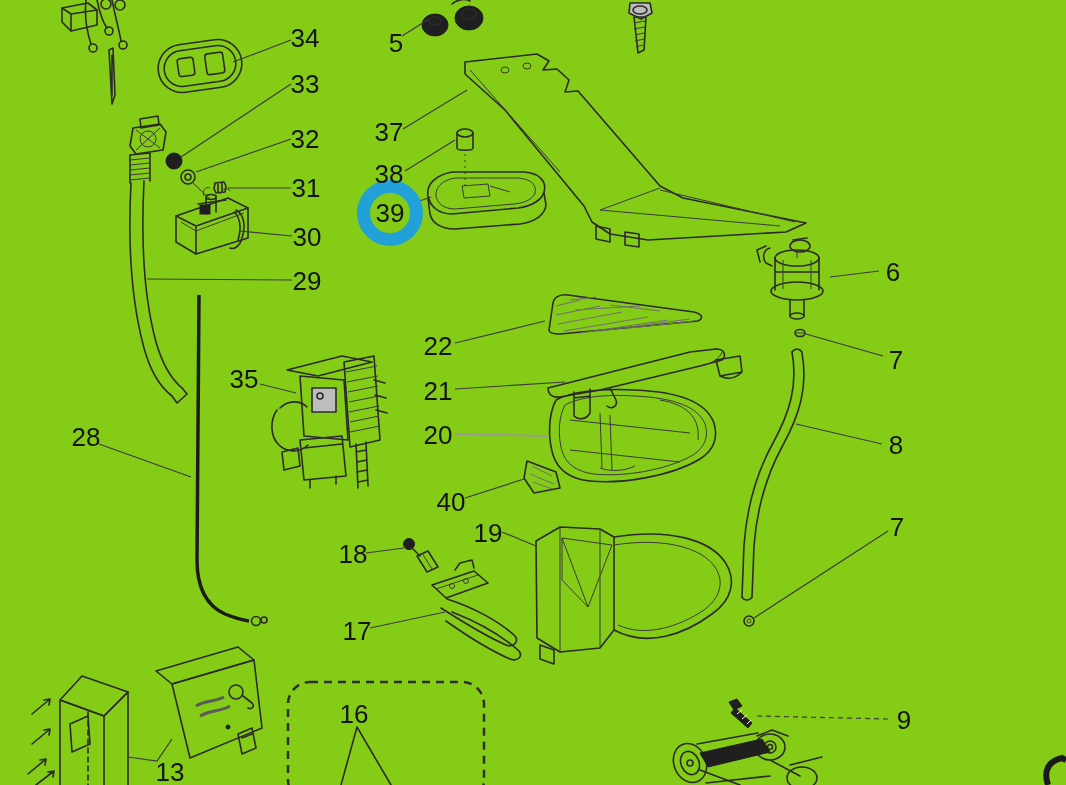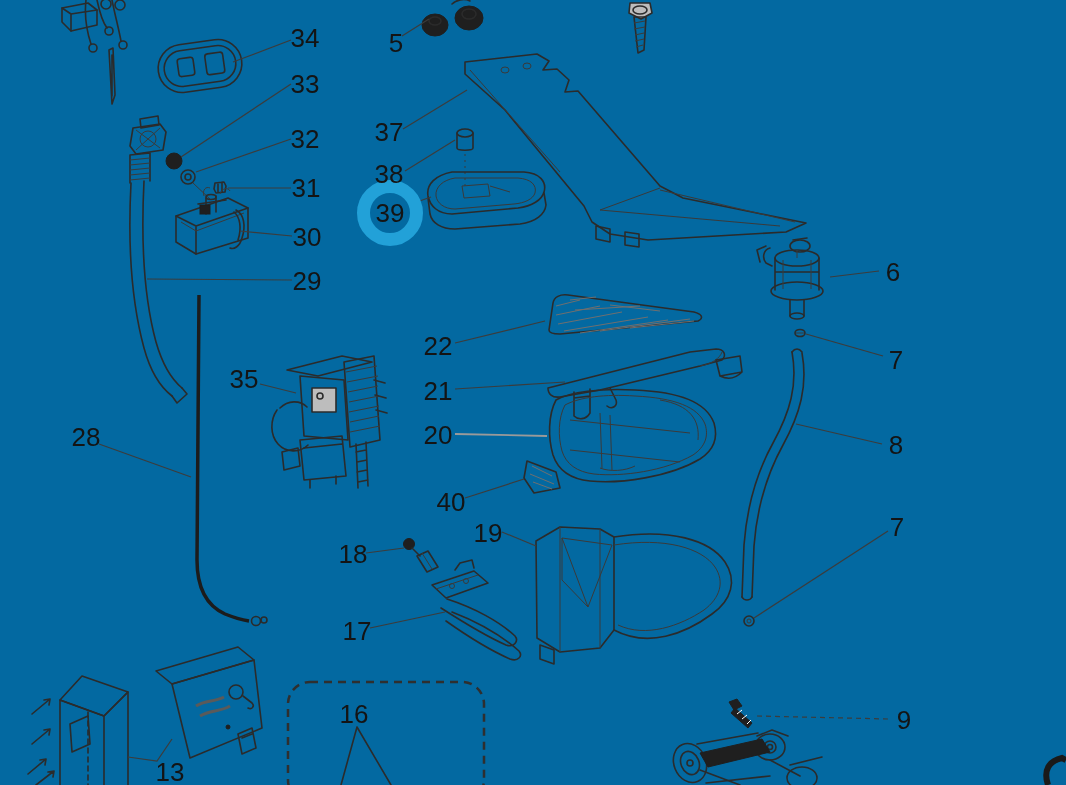--- a/index.html
+++ b/index.html
@@ -1,16 +1,16 @@
 <!DOCTYPE html>
 <html><head>
 <meta charset="utf-8">
 <style>
   html,body{margin:0;padding:0;background:#ffffff;}
-  .stage{width:1066px;height:785px;position:relative;background:#0369a1;overflow:hidden;}
+  .stage{width:1066px;height:785px;position:relative;background:#84cc16;overflow:hidden;}
   svg{display:block;}
   .ln{stroke:#2b2b2b;stroke-width:1.6;fill:none;stroke-linecap:round;stroke-linejoin:round;}
   .thin{stroke:#3a3a3a;stroke-width:1;fill:none;}
   .fill-dark{fill:#1f1f1f;stroke:#1f1f1f;}
   .fill-gray{fill:#bdbdbd;}
   .hatch{stroke:#6f6f6f;stroke-width:1;fill:none;}
   .leader{stroke:#3c3c3c;stroke-width:1.2;fill:none;}
   .leader-gray{stroke:#9a9a9a;stroke-width:1.8;fill:none;}
   .dash{stroke-dasharray:5 4;}
   .dots{stroke-dasharray:2 4;}

